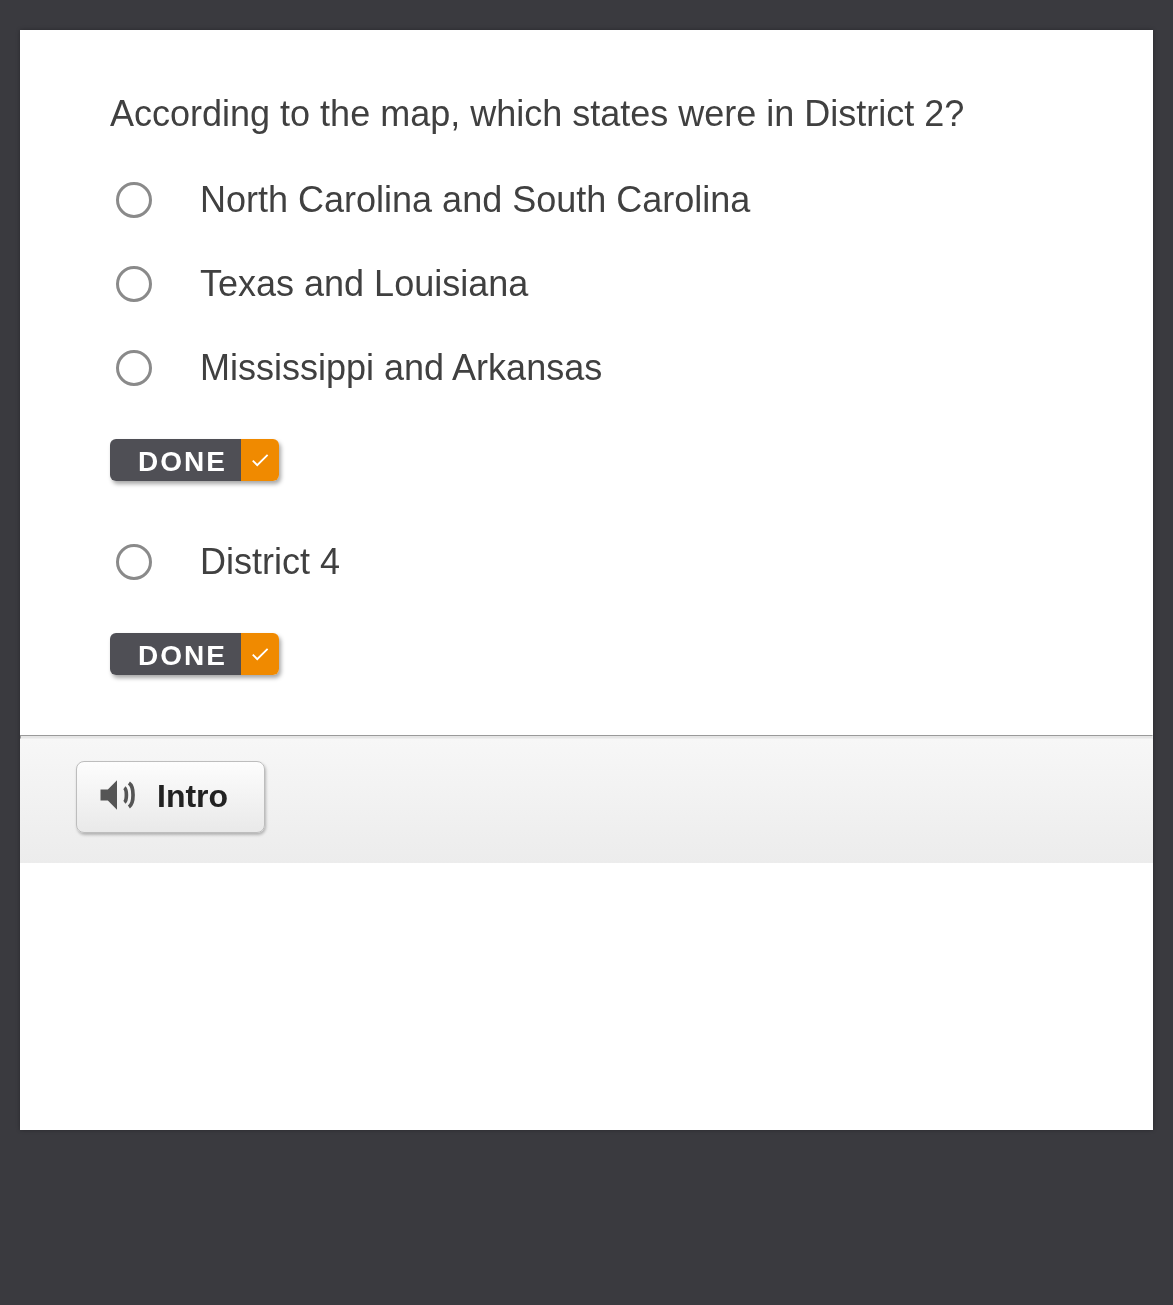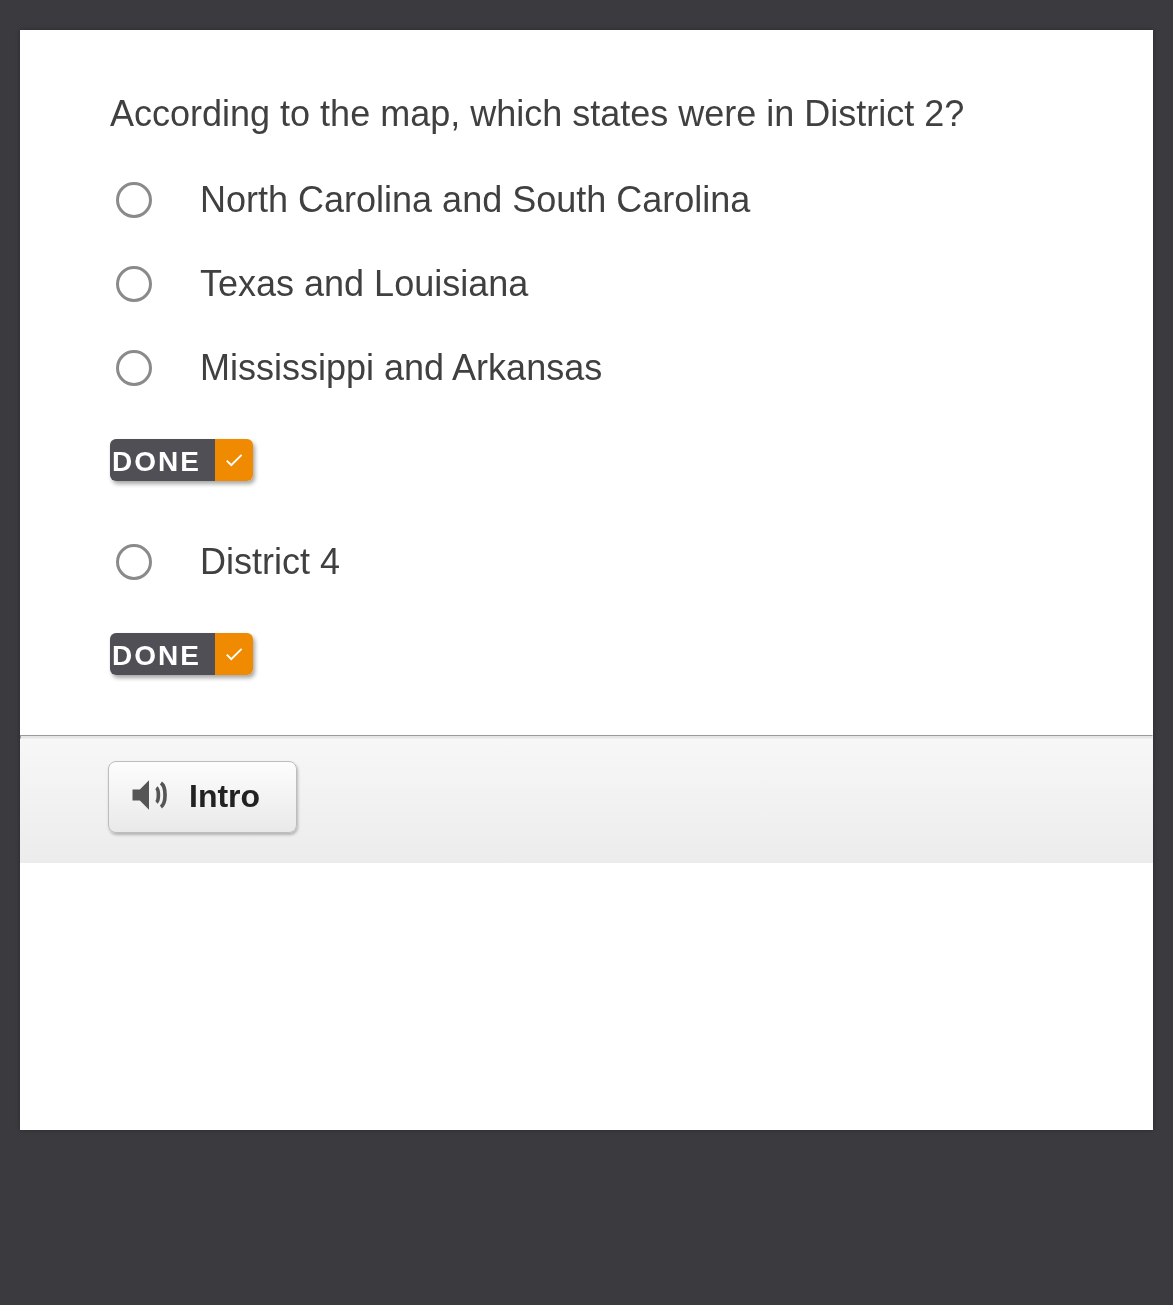--- a/index.html
+++ b/index.html
@@ -61,42 +61,42 @@
     box-shadow:2px 3px 4px rgba(0,0,0,.35);
     cursor:pointer;
     margin-bottom:60px;
   }
   .done-text{
     background:#4f4f55;
     color:#fff;
     font-weight:900;
     font-size:28px;
     letter-spacing:2px;
-    padding:4px 14px 0 2px;
+    padding:4px 14px 0 28px;
     display:flex;
     align-items:center;
   }
   .done-check{
     background:#f08a00;
     width:38px;
     display:flex;
     align-items:center;
     justify-content:center;
   }
   .done-check svg{
     width:22px;height:22px;
   }
   .divider{
     height:2px;
     background:#e6e6e6;
     margin:0;
   }
   .footer{
     background:linear-gradient(#f7f7f7,#ececec);
-    padding:22px 0 30px 88px;
+    padding:22px 0 30px 56px;
   }
   .intro-btn{
     display:inline-flex;
     align-items:center;
     gap:18px;
     height:70px;
     padding:0 36px 0 18px;
     background:linear-gradient(#fdfdfd,#e9e9e9);
     border:1px solid #bdbdbd;
     border-radius:8px;

